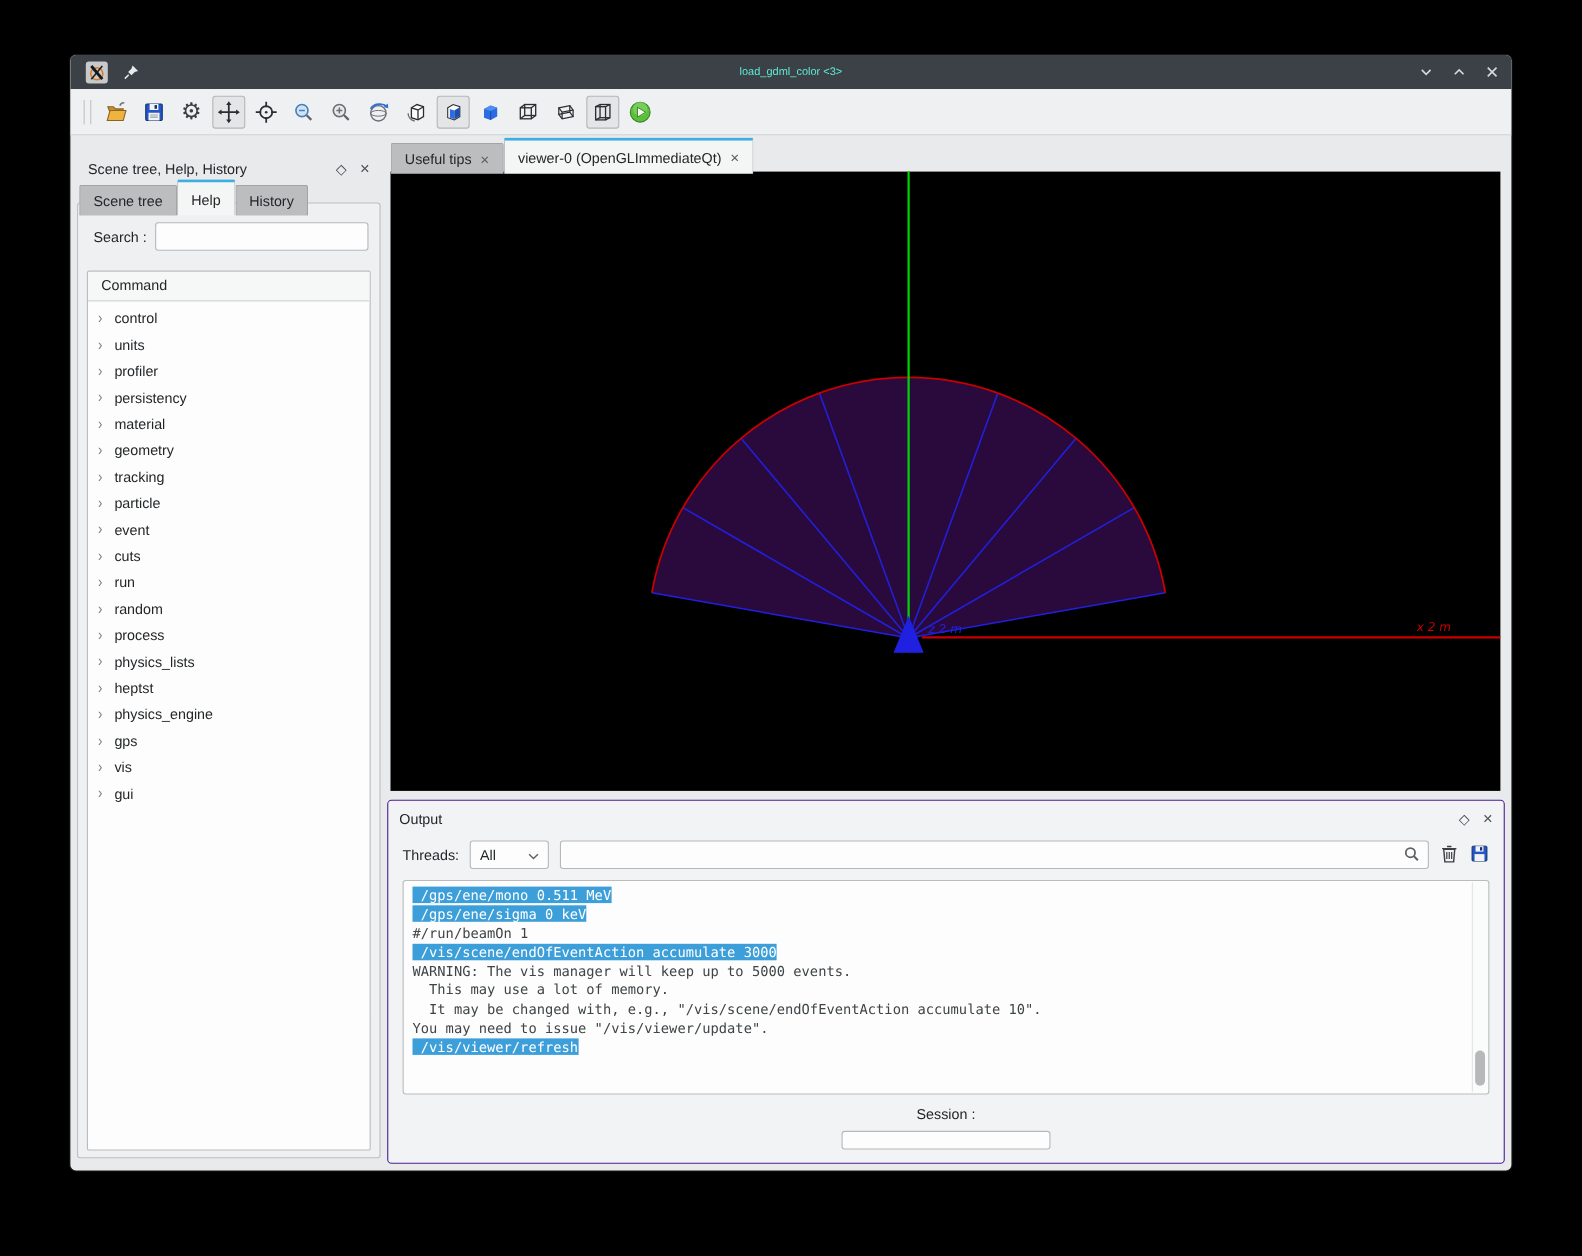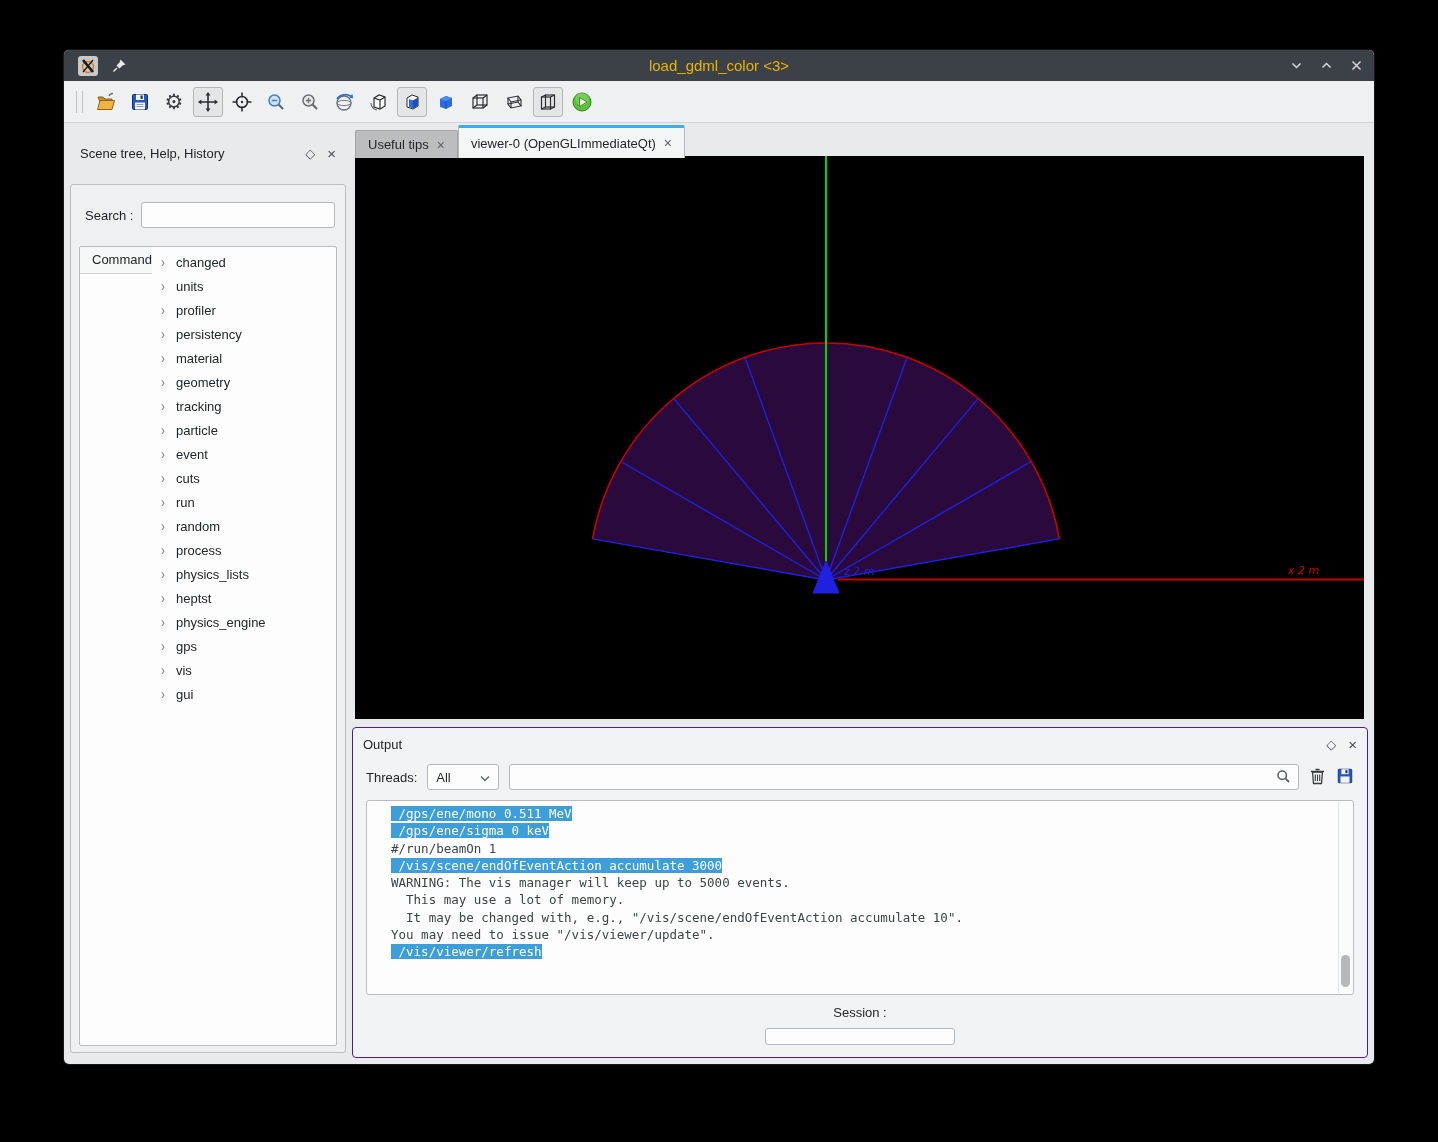--- a/index.html
+++ b/index.html
@@ -4,21 +4,21 @@
 <style>
   html,body{margin:0;padding:0;background:#000;width:1438px;height:1142px;position:relative;
     font-family:"Liberation Sans",sans-serif;font-size:13px;color:#232629;-webkit-font-smoothing:antialiased;}
   .window{position:absolute;left:64px;top:50px;width:1310px;height:1014px;background:#e9eaeb;
     border-radius:5px;overflow:hidden;box-shadow:0 0 0 1px #17191b;}
   
   .titlebar{position:absolute;left:0;top:0;right:0;height:31px;background:#3c4147;display:flex;align-items:center;}
   .titlebar .appicon{width:20px;height:20px;margin-left:14px;background:#c7c9ca;border-radius:3px;
     display:flex;align-items:center;justify-content:center;}
   .titlebar .pin{margin-left:14px;display:flex;}
-  .titlebar .title{position:absolute;left:0;right:0;text-align:center;color:#eab308;font-size:15px;pointer-events:none;}
+  .titlebar .title{position:absolute;left:0;right:0;text-align:center;color:#5eead4;font-size:10px;pointer-events:none;}
   .winbtns{position:absolute;right:10px;top:0;height:31px;display:flex;align-items:center;gap:14px;}
   .winbtn{width:16px;height:16px;display:flex;align-items:center;justify-content:center;cursor:pointer;}
   
   .toolbar{position:absolute;left:0;top:31px;right:0;height:41px;background:#eff0f1;border-bottom:1px solid #d2d4d5;
     display:flex;align-items:center;padding-left:10px;}
   .tb-handle{width:5px;height:22px;border-left:1px solid #c0c2c4;border-right:1px solid #c0c2c4;margin:0 8px 0 2px;}
   .tb-btn{width:28px;height:28px;margin-right:4px;display:flex;align-items:center;justify-content:center;
     border-radius:3px;border:1px solid transparent;cursor:pointer;}
   .tb-btn.toggled{background:#e3e5e6;border:1px solid #b4b6b8;}
   .tb-btn svg{display:block;}
@@ -35,21 +35,21 @@
     border-top-left-radius:2px;border-top-right-radius:2px;}
   .tab.active{height:30px;background:#f4f5f5;border-color:#b4b6b8;border-top:3px solid #3daee2;padding-top:0;}
   .panel-frame{position:absolute;left:0;top:57px;right:0;bottom:5px;background:#eff0f1;
     border:1px solid #bcbec0;border-radius:3px;z-index:1;display:flex;flex-direction:column;}
   .search-row{display:flex;align-items:center;margin:17px 10px 0 14px;}
   .search-row label{margin-right:8px;}
   .field{background:#fdfdfd;border:1px solid #b6b8ba;border-radius:3px;height:26px;box-sizing:border-box;
     font-family:"Liberation Sans",sans-serif;font-size:13px;padding:0 6px;outline:none;color:#232629;}
   .search-row input{flex:1;}
   .tree{margin:18px 8px 6px 8px;flex:1;background:#fdfdfd;border:1px solid #b9bbbd;border-radius:2px;
-    display:flex;flex-direction:row;overflow:hidden;}
+    display:flex;flex-direction:column;overflow:hidden;}
   .tree-head{height:26px;line-height:26px;padding-left:12px;background:#f6f7f7;border-bottom:1px solid #cfd0d2;}
   .tree-body{flex:1;padding-top:3px;}
   .tree-row{height:24px;display:flex;align-items:center;padding-left:9px;cursor:pointer;}
   .tree-chev{width:15px;color:#7d8184;font-size:12px;transform:scaleY(1.2);}
   
   .right-area{position:absolute;left:288px;top:77px;width:1016px;height:592px;}
   .viewer-tabs{padding-left:3px;}
   .vtab-close{margin-left:8px;color:#5e6266;font-size:14px;}
   .viewer{position:absolute;left:3px;top:29px;width:1009px;height:563px;background:#000;}
   .viewer svg{display:block;}
@@ -60,21 +60,21 @@
   .controls{display:flex;align-items:center;padding:8px 13px 4px 13px;gap:10px;}
   .selectbox{width:72px;height:26px;background:#fdfdfd;border:1px solid #b6b8ba;border-radius:3px;
     display:flex;align-items:center;padding:0 8px;box-sizing:border-box;cursor:pointer;}
   .selectbox .sel-label{flex:1;}
   .filter-wrap{flex:1;position:relative;display:flex;}
   .filter-wrap input{width:100%;}
   .filter-wrap .mag{position:absolute;right:8px;top:5px;}
   .ctl-ico{cursor:pointer;display:flex;}
   .console{margin:6px 13px 0 13px;flex:1;background:#fdfdfd;border:1px solid #b9bbbd;border-radius:3px;
     position:relative;overflow:hidden;font-family:"DejaVu Sans Mono",monospace;font-size:12.5px;}
-  .console-lines{position:absolute;left:16px;top:4px;right:16px;padding-left:8px;}
+  .console-lines{position:absolute;left:0;top:4px;right:16px;padding-left:8px;}
   .cline{white-space:pre;line-height:17.3px;color:#3f4447;}
   .cline span{white-space:pre;}
   .cline.hl span{background:#3d9fd9;color:#fff;}
   .vscroll{position:absolute;right:1px;top:1px;bottom:1px;width:13px;border-left:1px solid #e2e3e4;background:#fafbfb;}
   .vthumb{position:absolute;left:2px;right:2px;bottom:6px;height:32px;background:#b6b8ba;border-radius:5px;}
   .session-row{display:flex;align-items:center;padding:10px 13px 12px 13px;gap:8px;flex-direction:column;}
   .session-row input{flex:1;height:28px;}
 </style>
 </head>
 <body>
@@ -250,31 +250,42 @@
         </span>
     </div>
   </div>
 
   <div class="left-dock">
     <div class="dock-head">
       <span class="dock-title">Scene tree, Help, History</span>
       <span class="dock-ico">◇</span>
       <span class="dock-ico" style="font-size:15px;">×</span>
     </div>
+    <div class="tabs">
+      <div class="tab">
+          <span>Scene tree</span>
+        </div>
+      <div class="tab active">
+          <span>Help</span>
+        </div>
+      <div class="tab">
+          <span>History</span>
+        </div>
+    </div>
     <div class="panel-frame">
       <div class="search-row">
         <label>Search :</label>
         <input class="field" type="text" value="" style="">
       </div>
       <div class="tree">
         <div class="tree-head">Command</div>
         <div class="tree-body">
           <div class="tree-row">
               <span class="tree-chev">›</span>
-              <span>changed</span>
+              <span>control</span>
             </div>
           <div class="tree-row">
               <span class="tree-chev">›</span>
               <span>units</span>
             </div>
           <div class="tree-row">
               <span class="tree-chev">›</span>
               <span>profiler</span>
             </div>
           <div class="tree-row">

